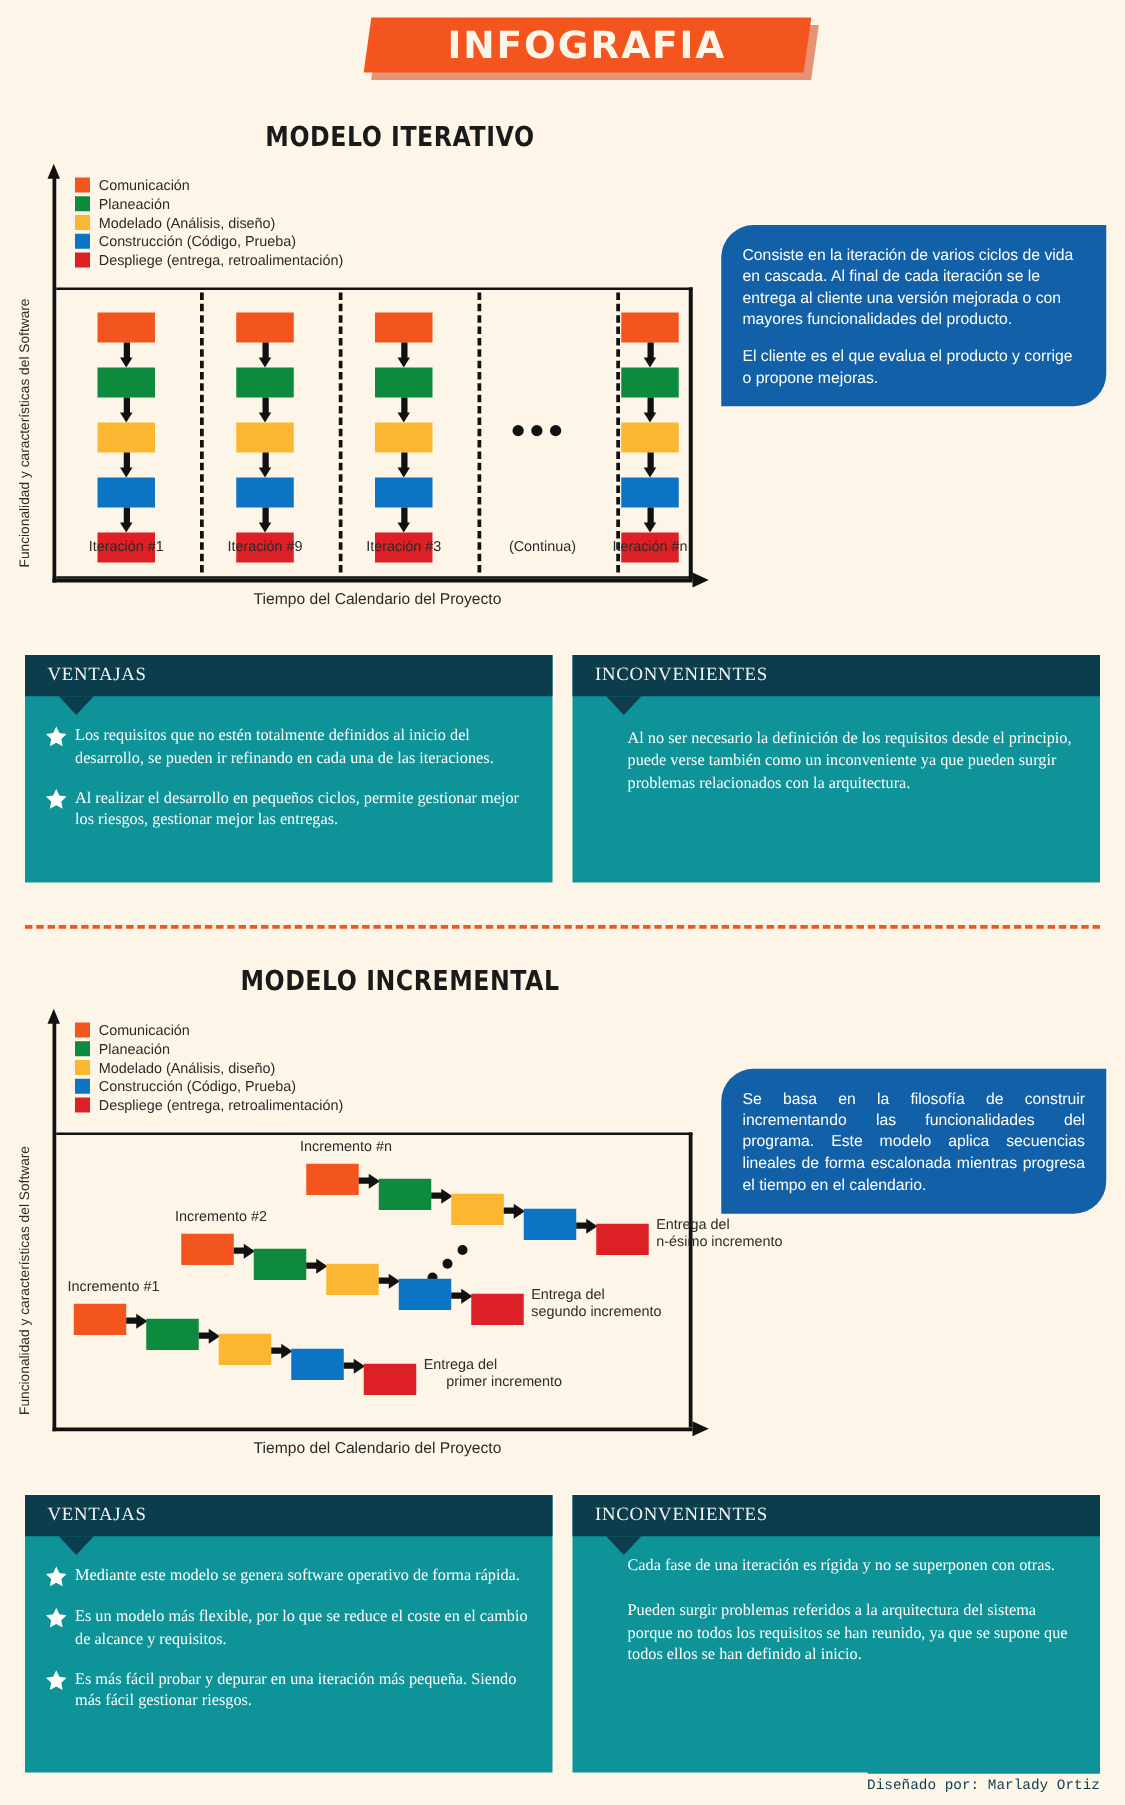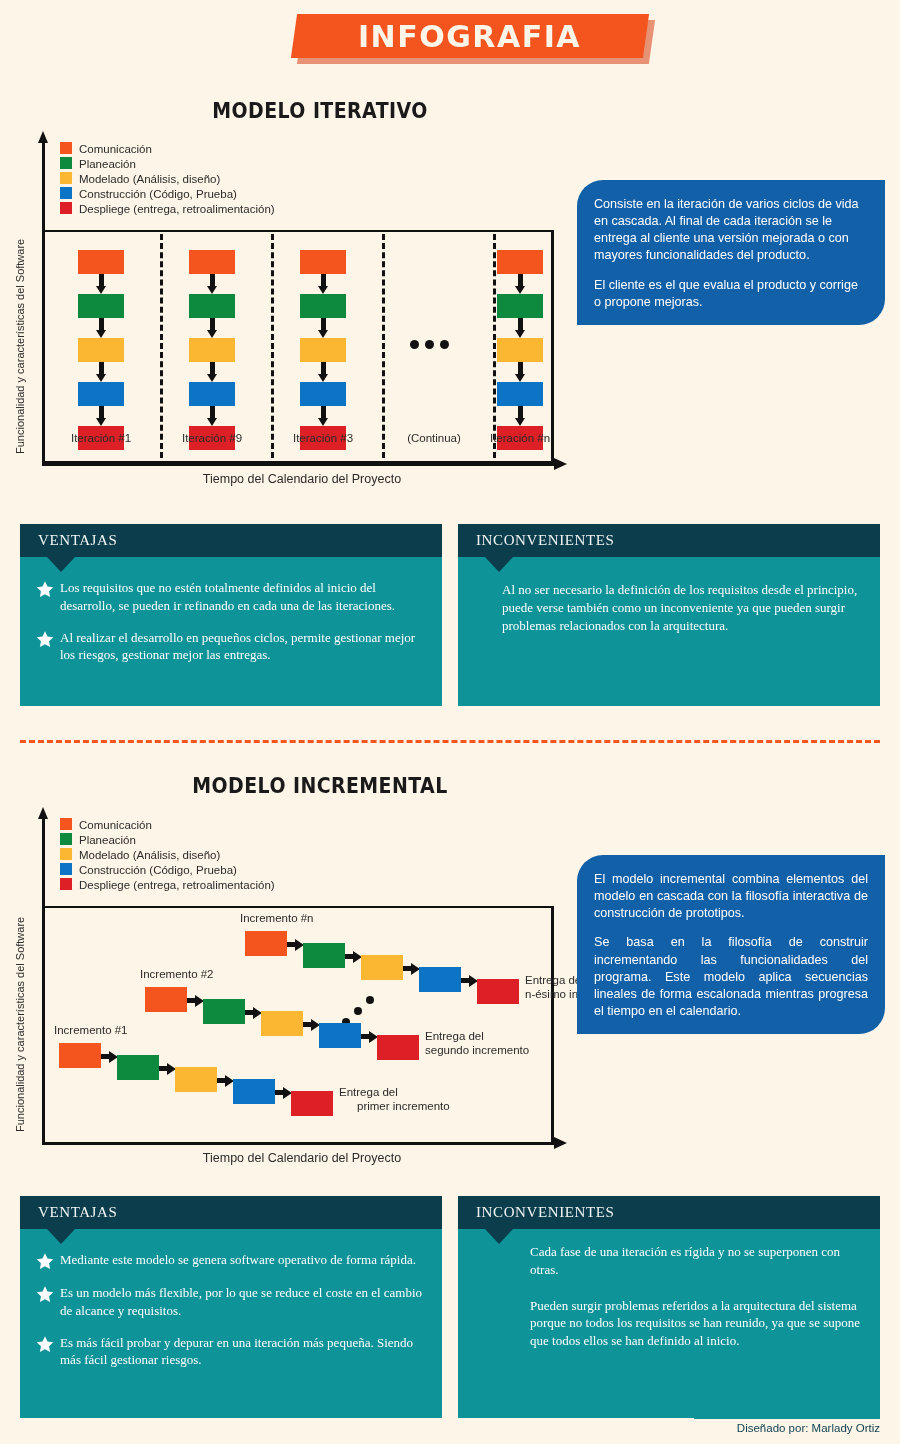--- a/index.html
+++ b/index.html
@@ -440,21 +440,20 @@
     <div class="hArrowHead" style="left:241px; top:268.5px;"></div>
     <div class="inc-box" style="left:249px; top:273px; background:#dc2026;"></div>
     <div class="inc-label" style="left:297px; top:268px;">Entrega del</div>
     <div class="inc-label" style="left:315px; top:282px;">primer incremento</div>
   </div>
 
   <div class="xlabel" style="left:70px; top:333px; width:380px;">Tiempo del Calendario del Proyecto</div>
 </div>
 
 <div class="callout justified" style="left:577px; top:855px; width:308px;">
-  <p>El modelo incremental combina elementos del modelo en cascada con la filosofía interactiva de construcción de prototipos.</p>
   <p>Se basa en la filosofía de construir incrementando las funcionalidades del programa. Este modelo aplica secuencias lineales de forma escalonada mientras progresa el tiempo en el calendario.</p>
 </div>
 
 <div class="panel" style="left:20px; top:1196px; width:422px; height:222px;">
   <div class="panel-head">
     <span class="panel-head-title">VENTAJAS</span>
     <div class="panel-notch"></div>
   </div>
   <div class="panel-body" style="padding-top:22px;">
     <div class="item">
@@ -482,28 +481,28 @@
       <span class="item-text">Es más fácil probar y depurar en una iteración más pequeña.  Siendo más fácil gestionar riesgos.</span>
     </div>
   </div>
 </div>
 
 <div class="panel" style="left:458px; top:1196px; width:422px; height:222px;">
   <div class="panel-head">
     <span class="panel-head-title">INCONVENIENTES</span>
     <div class="panel-notch"></div>
   </div>
-  <div class="panel-body" style="padding-left:20px;margin-left:28px;">
+  <div class="panel-body" style="padding-left:20px;">
     <div class="item" style="margin-bottom:18px;">
       <span class="item-icon">
         <span class="bang"><span class="b1"></span><span class="b2"></span></span>
       </span>
       <span class="item-text">Cada fase de una iteración es rígida y no se superponen con otras.</span>
     </div>
     <div class="item">
       <span class="item-icon"></span>
       <span class="item-text">Pueden surgir problemas referidos a la arquitectura del sistema porque no todos los requisitos se han reunido, ya que se supone que todos ellos se han definido al inicio.</span>
     </div>
   </div>
 </div>
 
 <div class="footer-bar" style="left:694px; top:1412px; width:186px; height:7px;"></div>
-<div class="credit" style="left:560px; top:1422px; width:320px;">Diseñado por: Marlady Ortiz</div>
+<div class="credit" style="left:560px; top:1422px; width:320px;font-family:Liberation Mono, monospace;">Diseñado por: Marlady Ortiz</div>
 
 </body></html>

